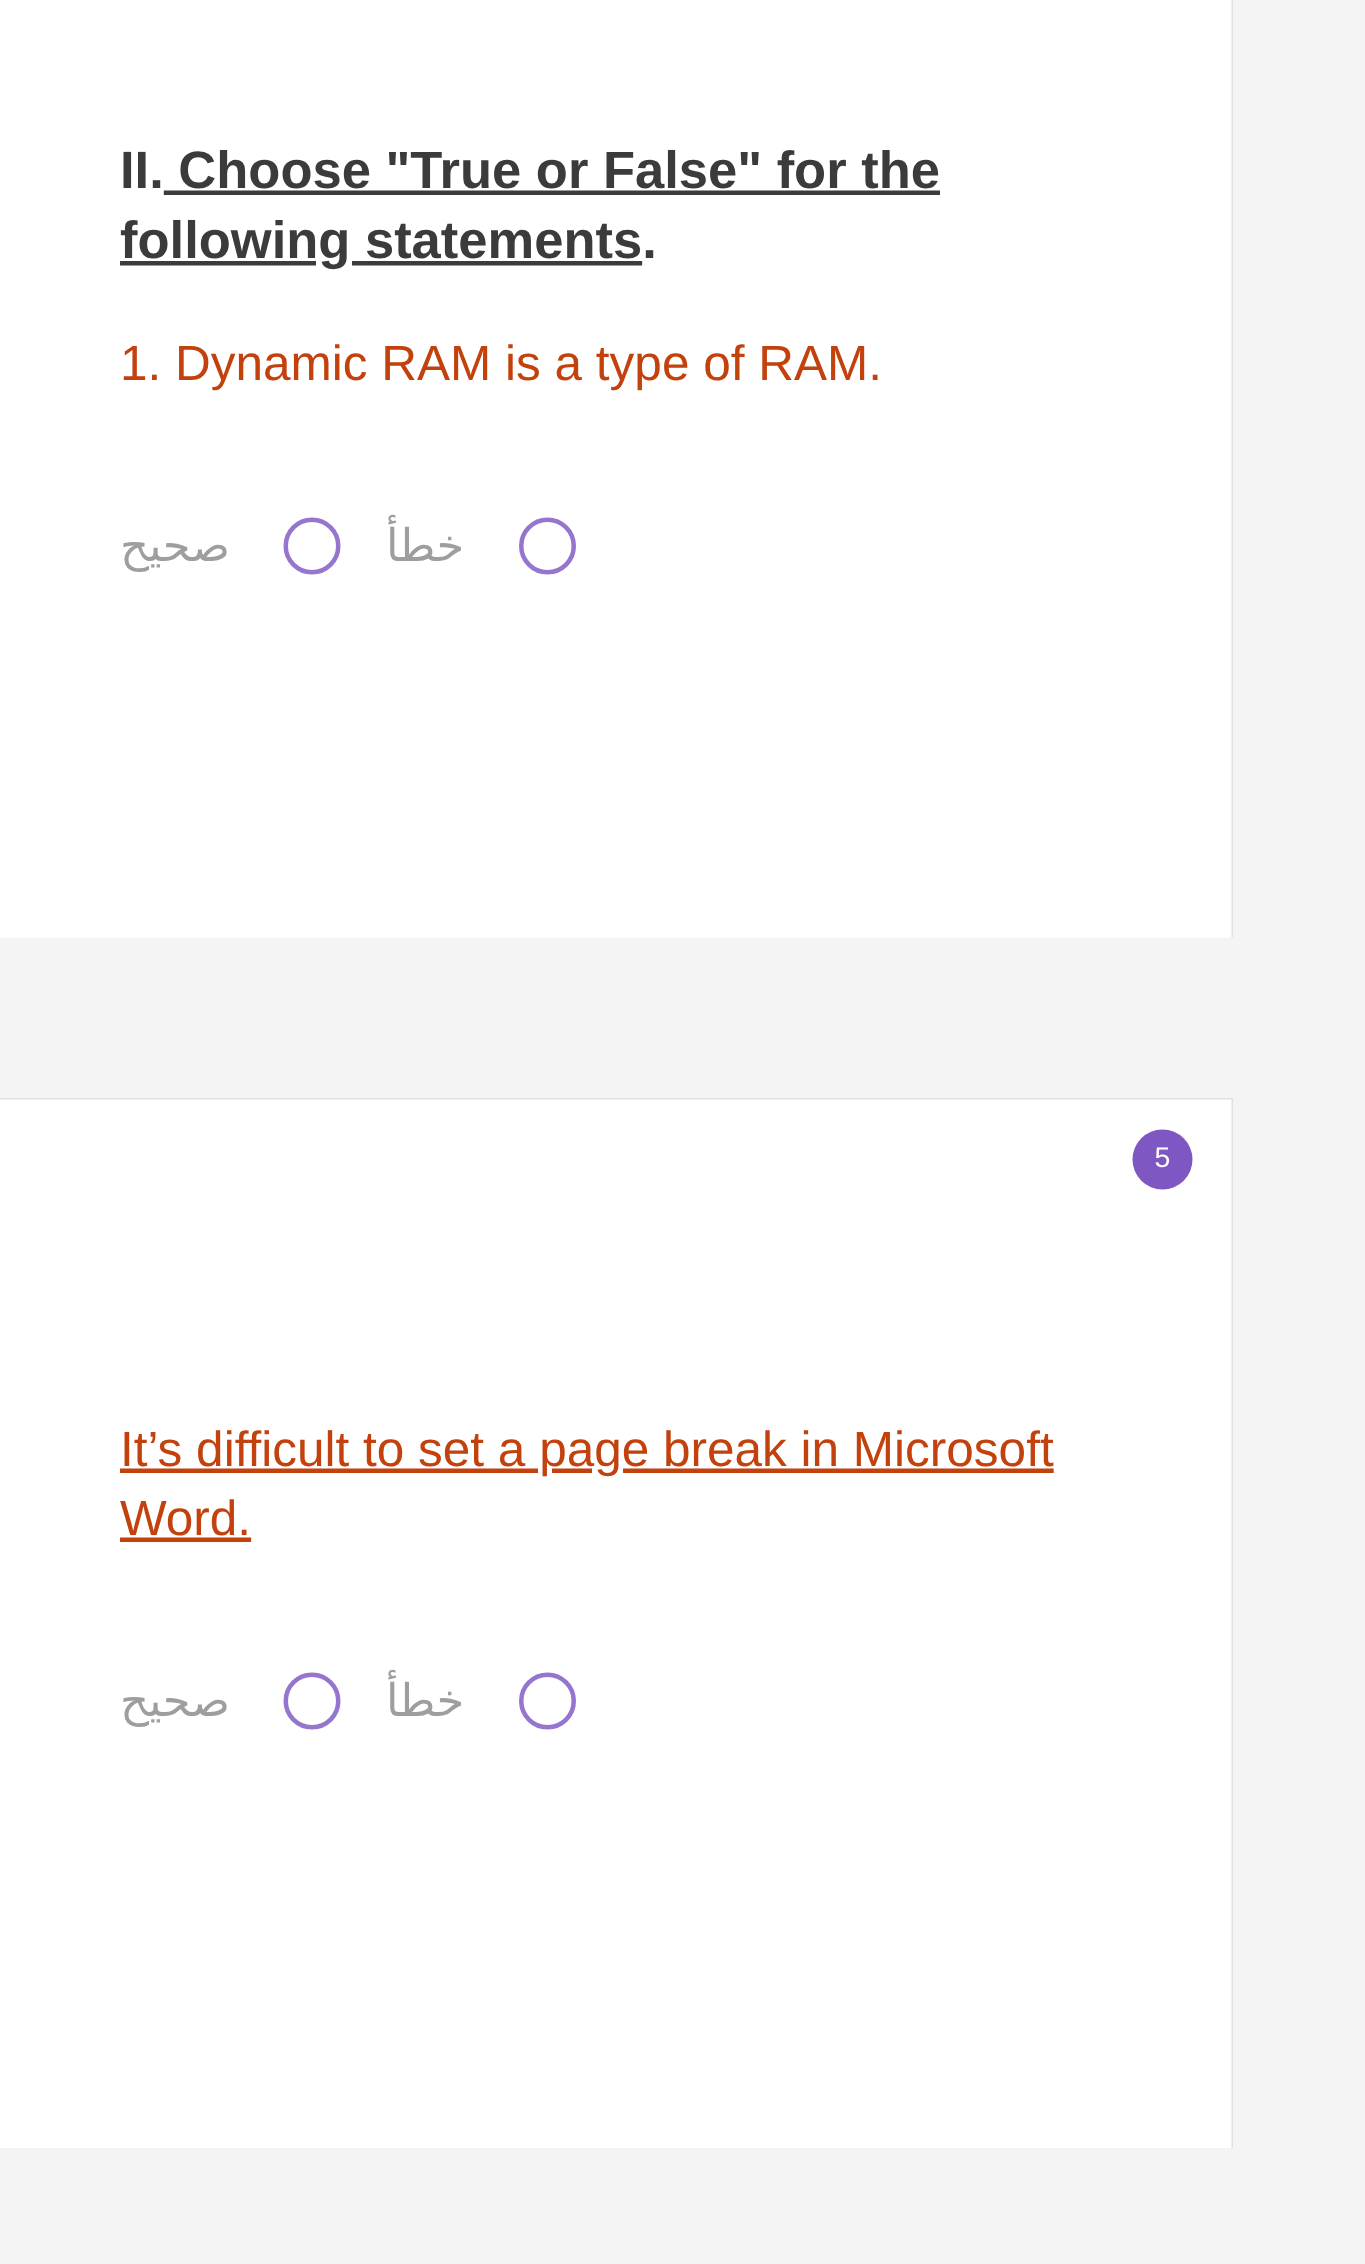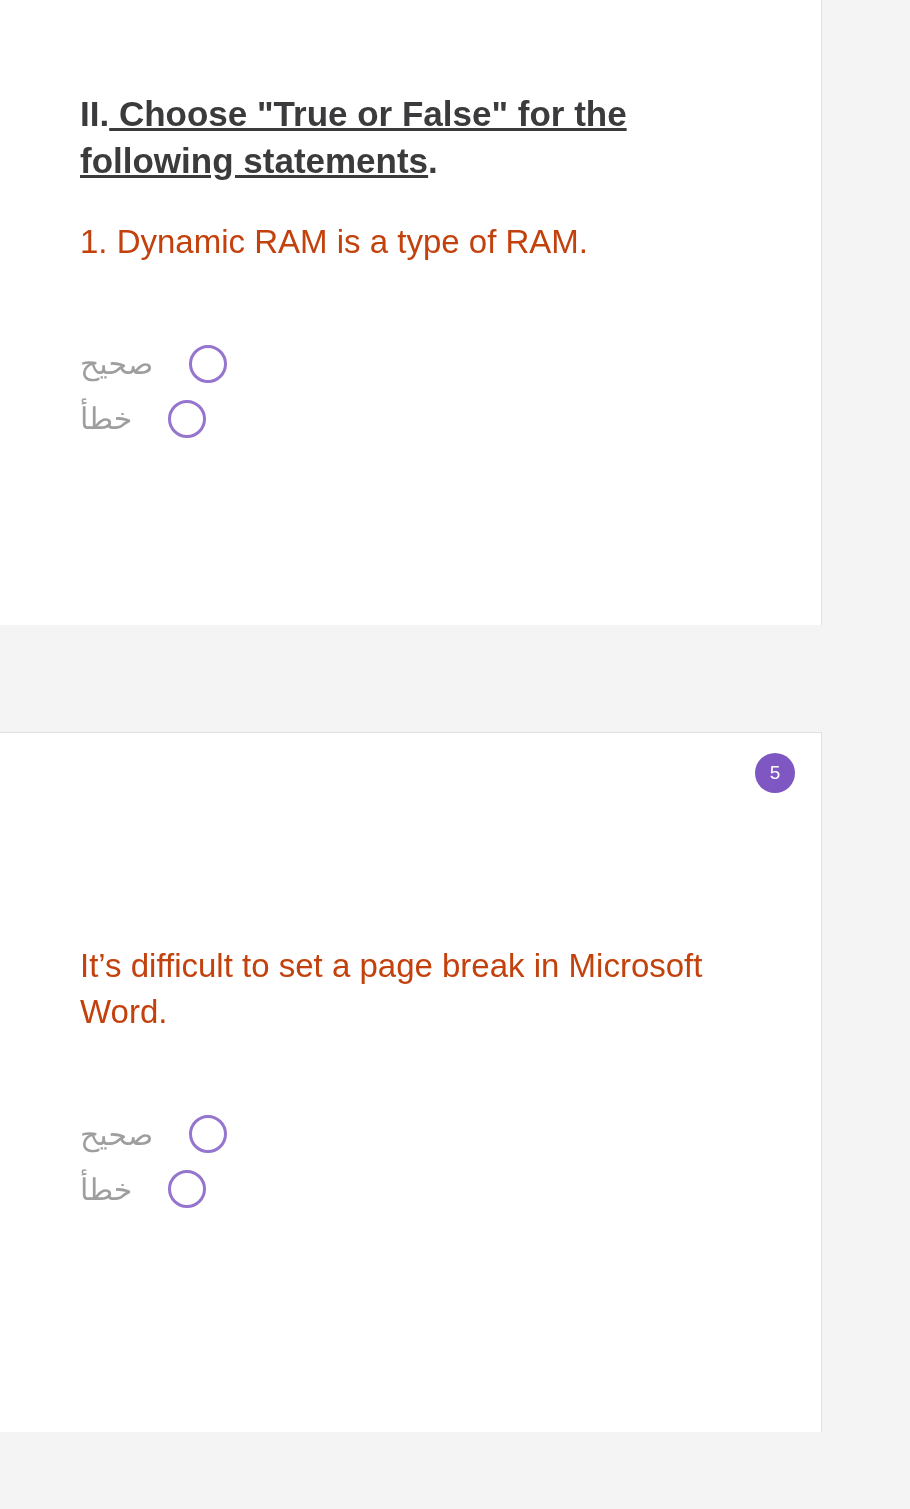--- a/index.html
+++ b/index.html
@@ -47,26 +47,26 @@
       line-height: 1.35;
       margin-bottom: 34px;
     }
     .section-header .underlined { text-decoration: underline; }
     .question-text {
       font-size: 33px;
       color: #c2410c;
       line-height: 1.4;
       margin-bottom: 80px;
     }
-    .q2-text { padding-top: 190px; }
+    .q2-text { padding-top: 190px; text-decoration: underline; }
     .options {
       display: flex;
-      flex-direction: column;
+      flex-direction: row;
       align-items: flex-start;
-      gap: 17px;
+      gap: 30px;
       padding-right: 20px;
     }
     .option {
       display: flex;
       flex-direction: row-reverse;
       align-items: center;
       gap: 36px;
       cursor: pointer;
     }
     .radio {

